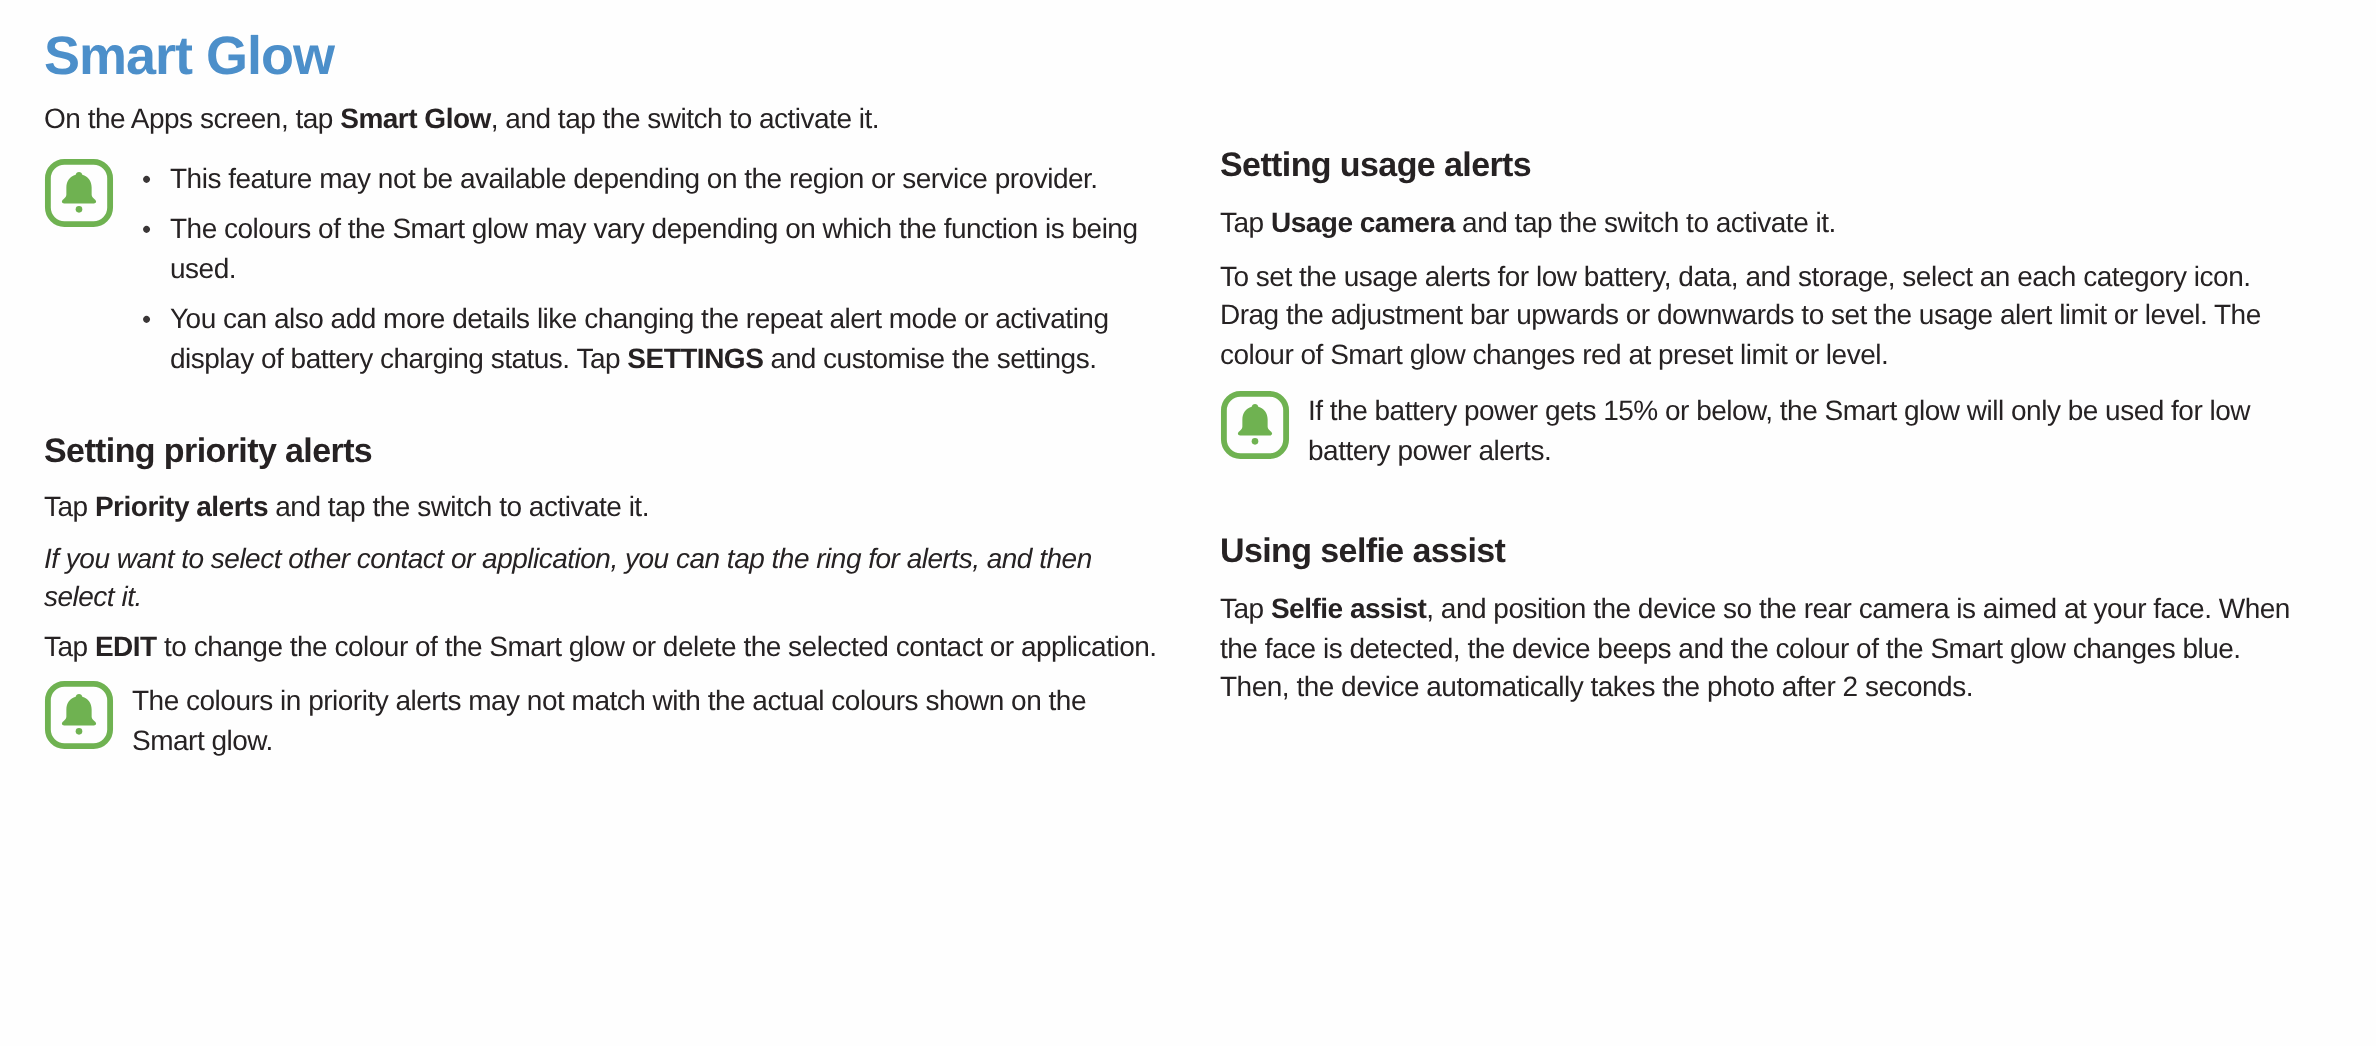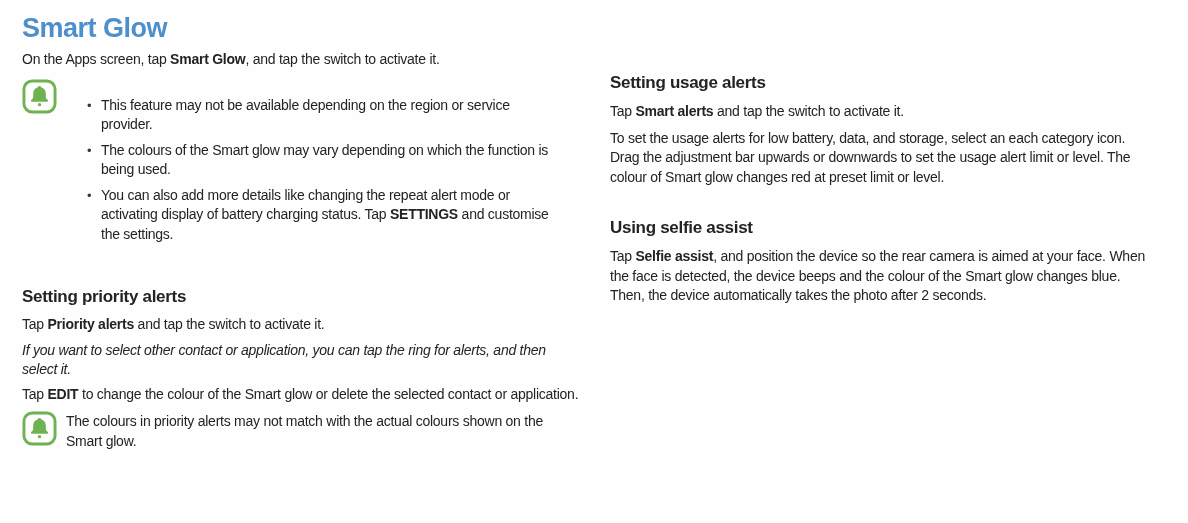--- a/index.html
+++ b/index.html
@@ -68,21 +68,21 @@
   }
   .notice-body{
     font-size:14px;
     line-height:19.5px;
     letter-spacing:-0.25px;
     padding-top:1px;
     flex:1;
   }
   ul.bullets{
     list-style:none;
-    margin:16px; padding:0;
+    margin:0; padding:0;
   }
   ul.bullets li{
     position:relative;
     padding-left:19px;
   }
   ul.bullets li + li{margin-top:6px;}
   ul.bullets li::before{
     content:"\2022";
     position:absolute;
     left:5px; top:0;
@@ -134,24 +134,32 @@
       </svg>
       <div class="notice-body">The colours in priority alerts may not match with the actual colours shown on the Smart glow.</div>
     </div>
 
   </div>
 
   <div class="col-right">
 
     <h2 class="section-h">Setting usage alerts</h2>
 
-    <p class="body-p mt8"><span>Tap </span><span class="b">Smart alerts</span><span> and tap the switch to activate it.</span></p>
+    <p class="body-p mt8"><span>Tap </span><span class="b">Usage camera</span><span> and tap the switch to activate it.</span></p>
 
     <p class="body-p mt7">To set the usage alerts for low battery, data, and storage, select an each category icon. Drag the adjustment bar upwards or downwards to set the usage alert limit or level. The colour of Smart glow changes red at preset limit or level.</p>
 
+    <div class="notice mt8">
+      <svg class="notice-icon" viewBox="0 0 36 36">
+        <rect x="2" y="2" width="32" height="32" rx="8.5" fill="none" stroke-width="3" stroke="#6fb251"></rect>
+        <path d="M18 7.2 c0.9 0 1.6 0.6 1.7 1.4 c2.9 0.8 4.8 3.3 4.8 6.6 l0 3.6 c0 0.9 0.5 1.7 1.5 2.4 c0.5 0.35 0.8 0.8 0.8 1.2 c0 0.6 -0.5 1 -1.2 1 l-15.2 0 c-0.7 0 -1.2 -0.4 -1.2 -1 c0 -0.4 0.3 -0.85 0.8 -1.2 c1 -0.7 1.5 -1.5 1.5 -2.4 l0 -3.6 c0 -3.3 1.9 -5.8 4.8 -6.6 c0.1 -0.8 0.8 -1.4 1.7 -1.4 z" fill="#6fb251"></path>
+        <circle cx="18" cy="26.4" r="1.7" fill="#6fb251"></circle>
+      </svg>
+      <div class="notice-body">If the battery power gets 15% or below, the Smart glow will only be used for low battery power alerts.</div>
+    </div>
 
     <h2 class="section-h mt30">Using selfie assist</h2>
 
     <p class="body-p mt8"><span>Tap </span><span class="b">Selfie assist</span><span>, and position the device so the rear camera is aimed at your face. When the face is detected, the device beeps and the colour of the Smart glow changes blue. Then, the device automatically takes the photo after 2 seconds.</span></p>
 
   </div>
 
 </div>
 
 </body></html>

